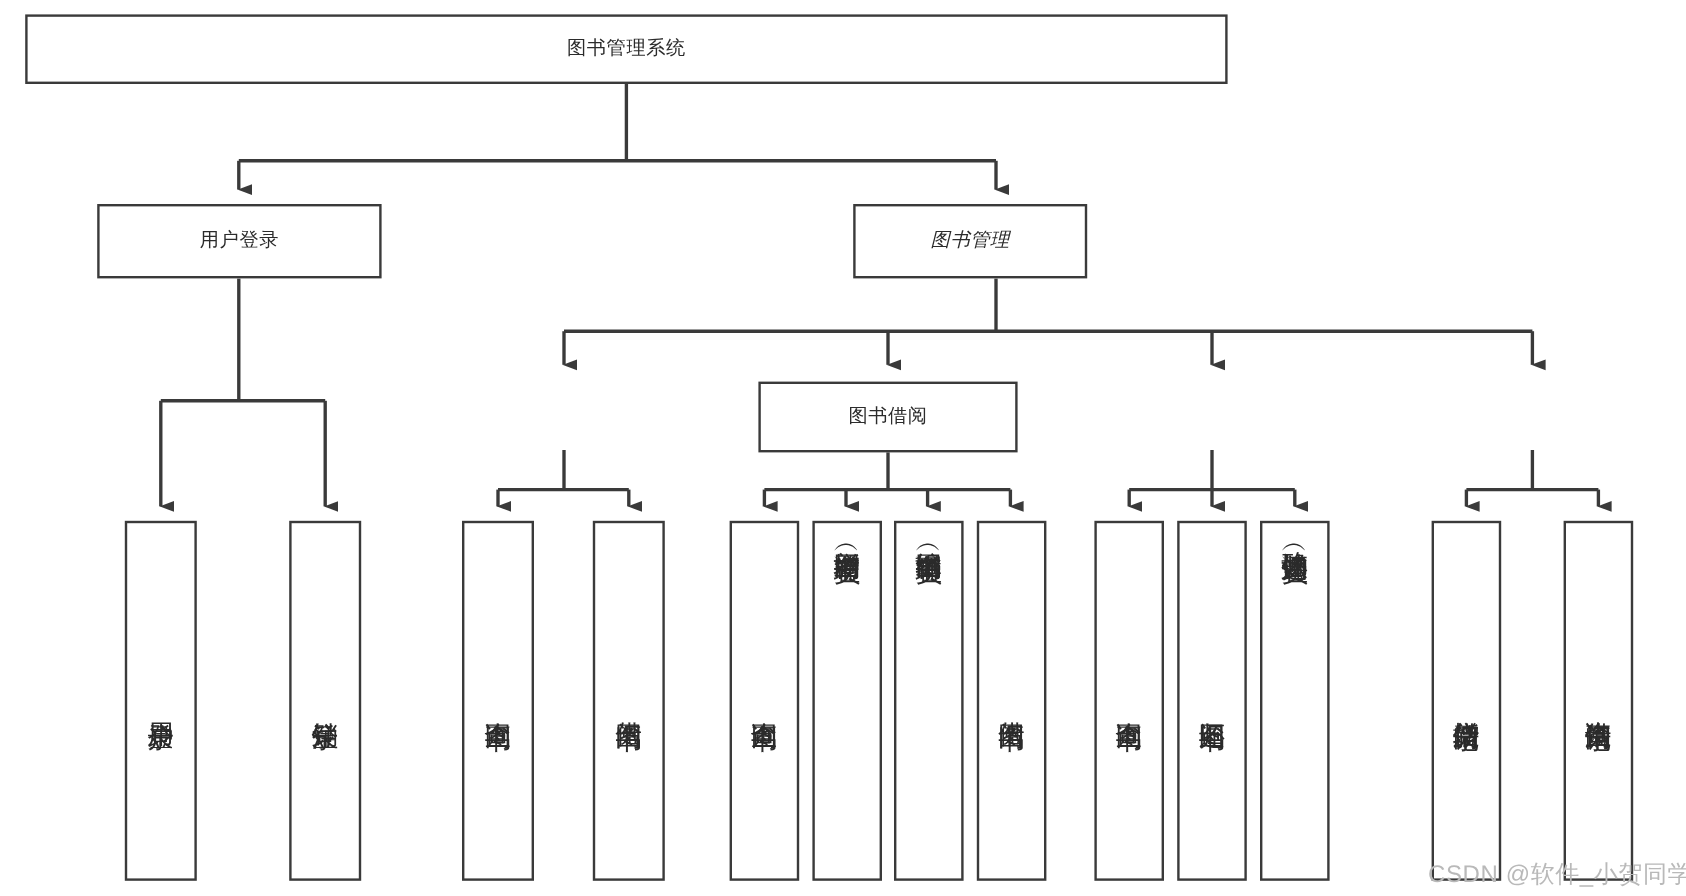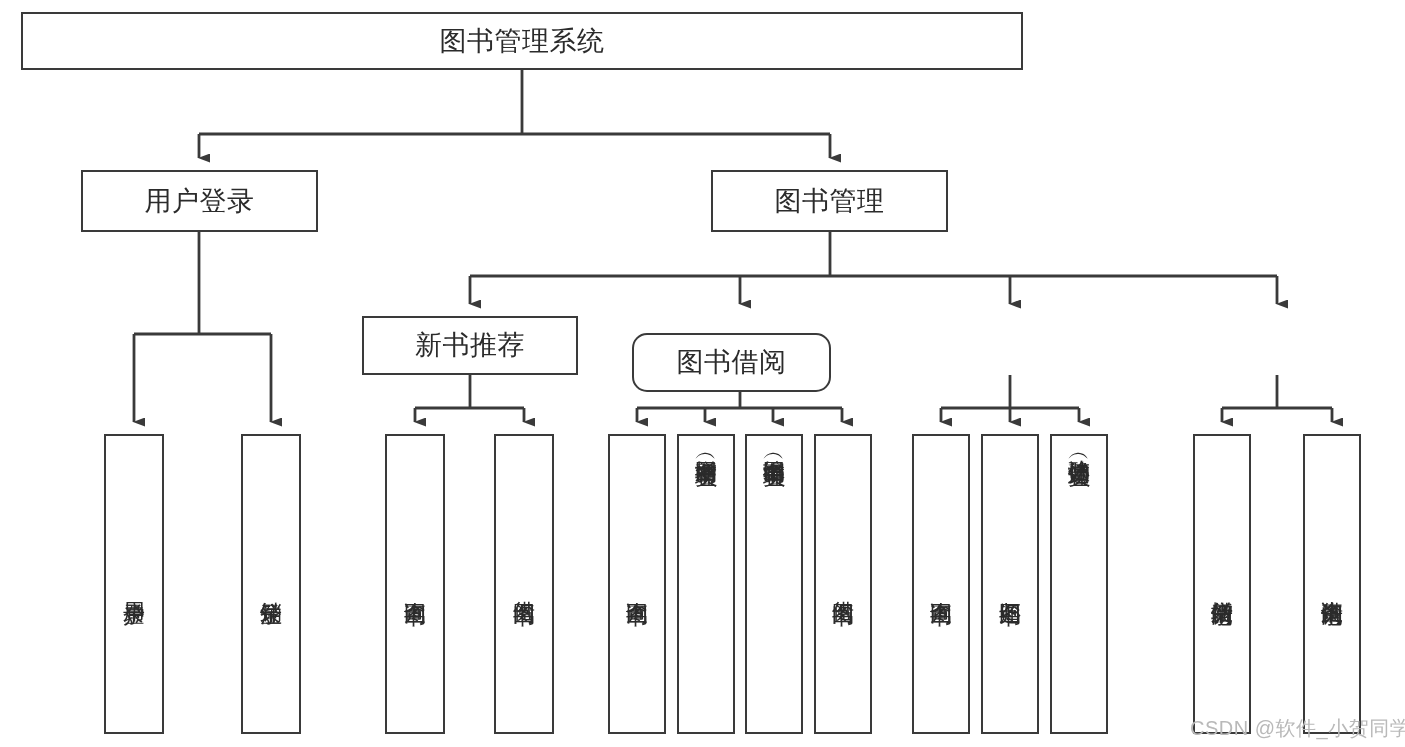--- a/index.html
+++ b/index.html
@@ -33,21 +33,21 @@
     position: absolute;
     box-sizing: border-box;
     background: #ffffff;
     border: 2.5px solid #3a3a3a;
     display: flex;
     align-items: center;
     justify-content: center;
     overflow: hidden;
   }
   .node-label-h {
-    font-size: 27px;
+    font-size: 16px;
     color: #2b2b2b;
     letter-spacing: 0.5px;
     line-height: 1.2;
     white-space: nowrap;
   }
   .node-box.leaf {
     align-items: flex-start;
     justify-content: center;
     padding-top: 4px;
   }
@@ -139,28 +139,25 @@
     </g>
   </svg>
 
   <div class="node-box" style="left:21px; top:12px; width:1002px; height:58px;">
     <span class="node-label-h">图书管理系统</span>
   </div>
 
   <div class="node-box" style="left:81px; top:170px; width:237px; height:62px;">
     <span class="node-label-h">用户登录</span>
   </div>
-  <div class="node-box" style="left:711px; top:170px; width:237px; height:62px;">
+  <div class="node-box" style="left:711px; top:170px; width:195px; height:62px;font-style:italic;">
     <span class="node-label-h">图书管理</span>
   </div>
 
-  <div class="node-box" style="left:362px; top:316px; width:216px; height:59px;">
-    <span class="node-label-h">新书推荐</span>
-  </div>
-  <div class="node-box" style="left:632px; top:333px; width:199px; height:59px;border-radius:15px;">
+  <div class="node-box" style="left:632px; top:318px; width:216px; height:59px;">
     <span class="node-label-h">图书借阅</span>
   </div>
 
   <div class="node-box leaf" style="left:104px; top:434px; width:60px; height:300px;">
     <div class="leaf-inner">
       <span class="node-label-v">用户登录</span>
     </div>
   </div>
   <div class="node-box leaf" style="left:241px; top:434px; width:60px; height:300px;">
     <div class="leaf-inner">

